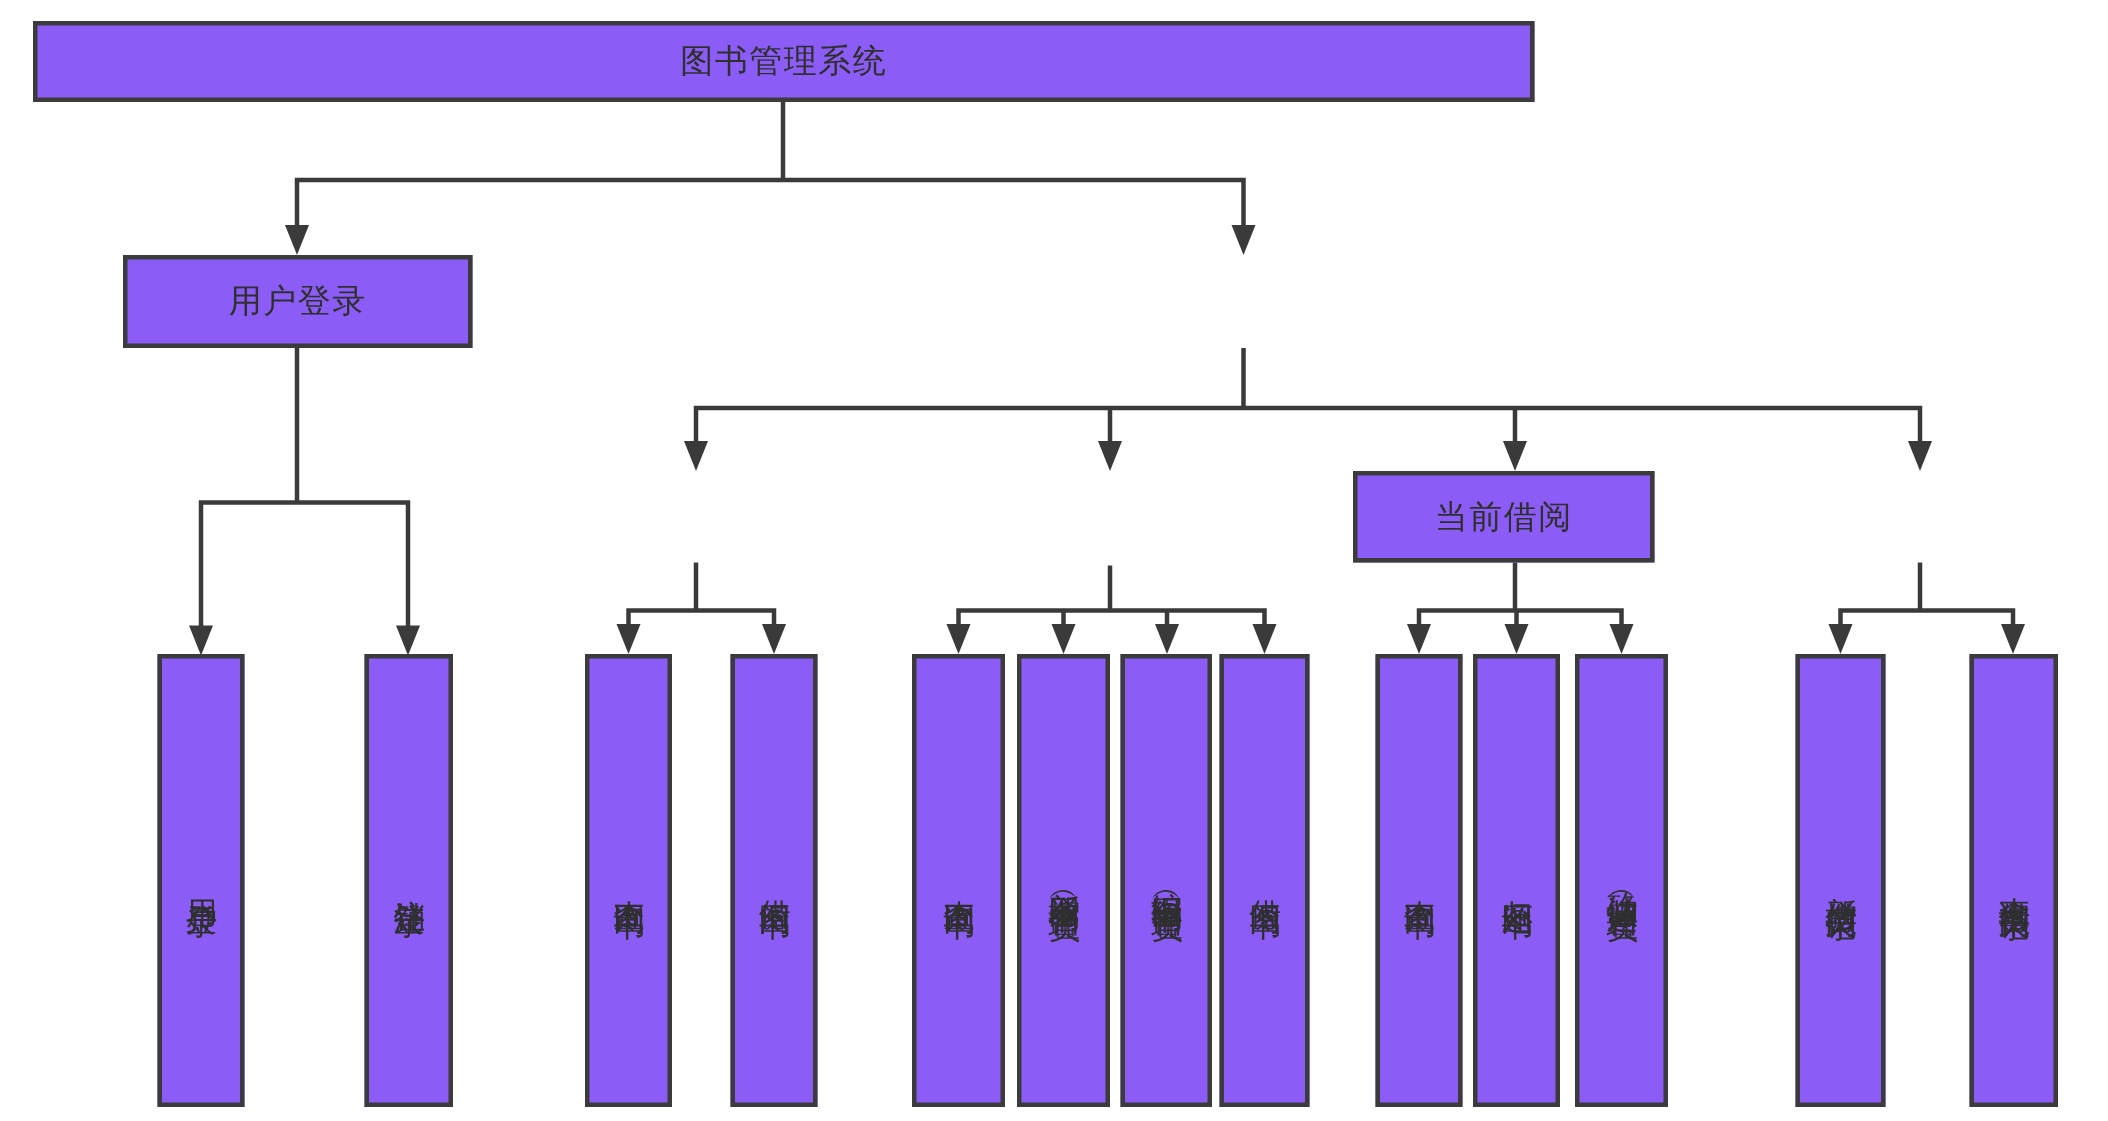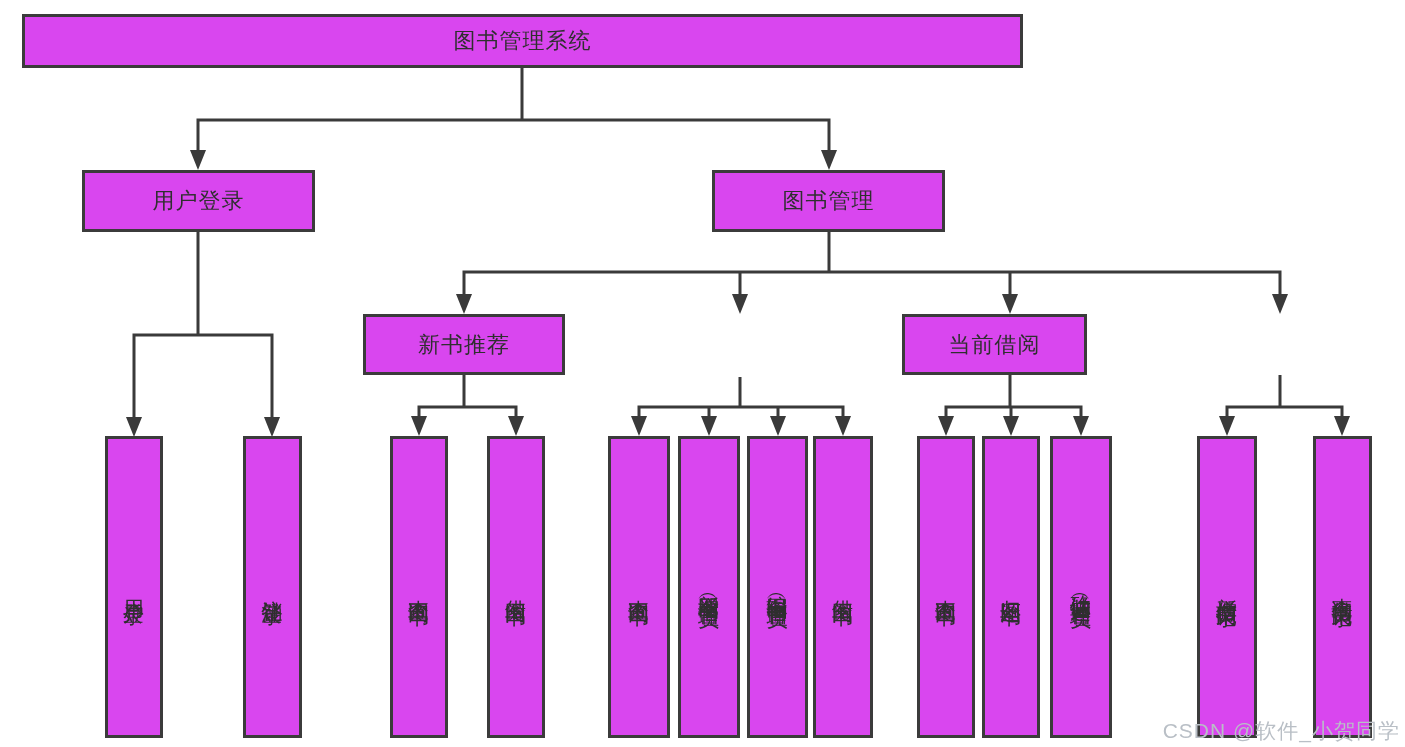--- a/index.html
+++ b/index.html
@@ -18,21 +18,21 @@
   svg.connectors {
     position: absolute;
     left: 0; top: 0;
     width: 1405px;
     height: 747px;
   }
   .box {
     position: absolute;
     box-sizing: border-box;
     border: 3px solid var(--border, #3b3b3b);
-    background: #d946ef;
+    background: #8b5cf6;
     display: flex;
     align-items: center;
     justify-content: center;
     color: var(--text, #2f2f2f);
   }
   .box .lbl {
     font-size: 22px;
     letter-spacing: 1px;
     white-space: nowrap;
   }
@@ -101,28 +101,22 @@
     </g>
   </svg>
 
   <div class="box" style="left:22px;top:14px;width:1001px;height:54px">
     <span class="lbl">图书管理系统</span>
   </div>
 
   <div class="box" style="left:82px;top:170px;width:233px;height:62px">
     <span class="lbl">用户登录</span>
   </div>
-  <div class="box" style="left:712px;top:170px;width:233px;height:62px">
-    <span class="lbl">图书管理</span>
-  </div>
 
-  <div class="box" style="left:363px;top:314px;width:202px;height:61px">
-    <span class="lbl">新书推荐</span>
-  </div>
-  <div class="box" style="left:902px;top:314px;width:185px;height:61px">
+  <div class="box" style="left:902px;top:314px;width:201px;height:61px">
     <span class="lbl">当前借阅</span>
   </div>
 
   <div class="box leaf" style="left:105px;top:436px;width:58px;height:302px">
     <span class="lbl">用户登录</span>
   </div>
   <div class="box leaf" style="left:243px;top:436px;width:59px;height:302px">
     <span class="lbl">注销登录</span>
   </div>
 
@@ -156,15 +150,14 @@
     <span class="lbl">确认归还（管理员）</span>
   </div>
 
   <div class="box leaf" style="left:1197px;top:436px;width:60px;height:302px">
     <span class="lbl">新增借阅记录</span>
   </div>
   <div class="box leaf" style="left:1313px;top:436px;width:59px;height:302px">
     <span class="lbl">查询借阅记录</span>
   </div>
 
-  <div class="watermark">CSDN @软件_小贺同学</div>
 
 </div>
 
 </body></html>

